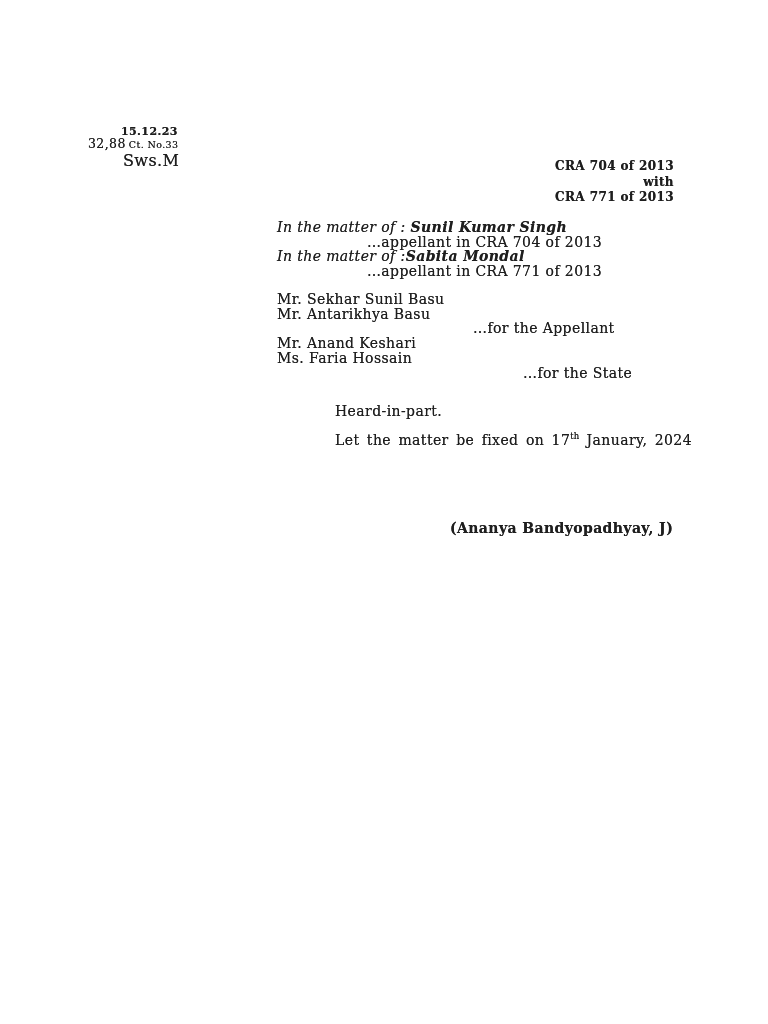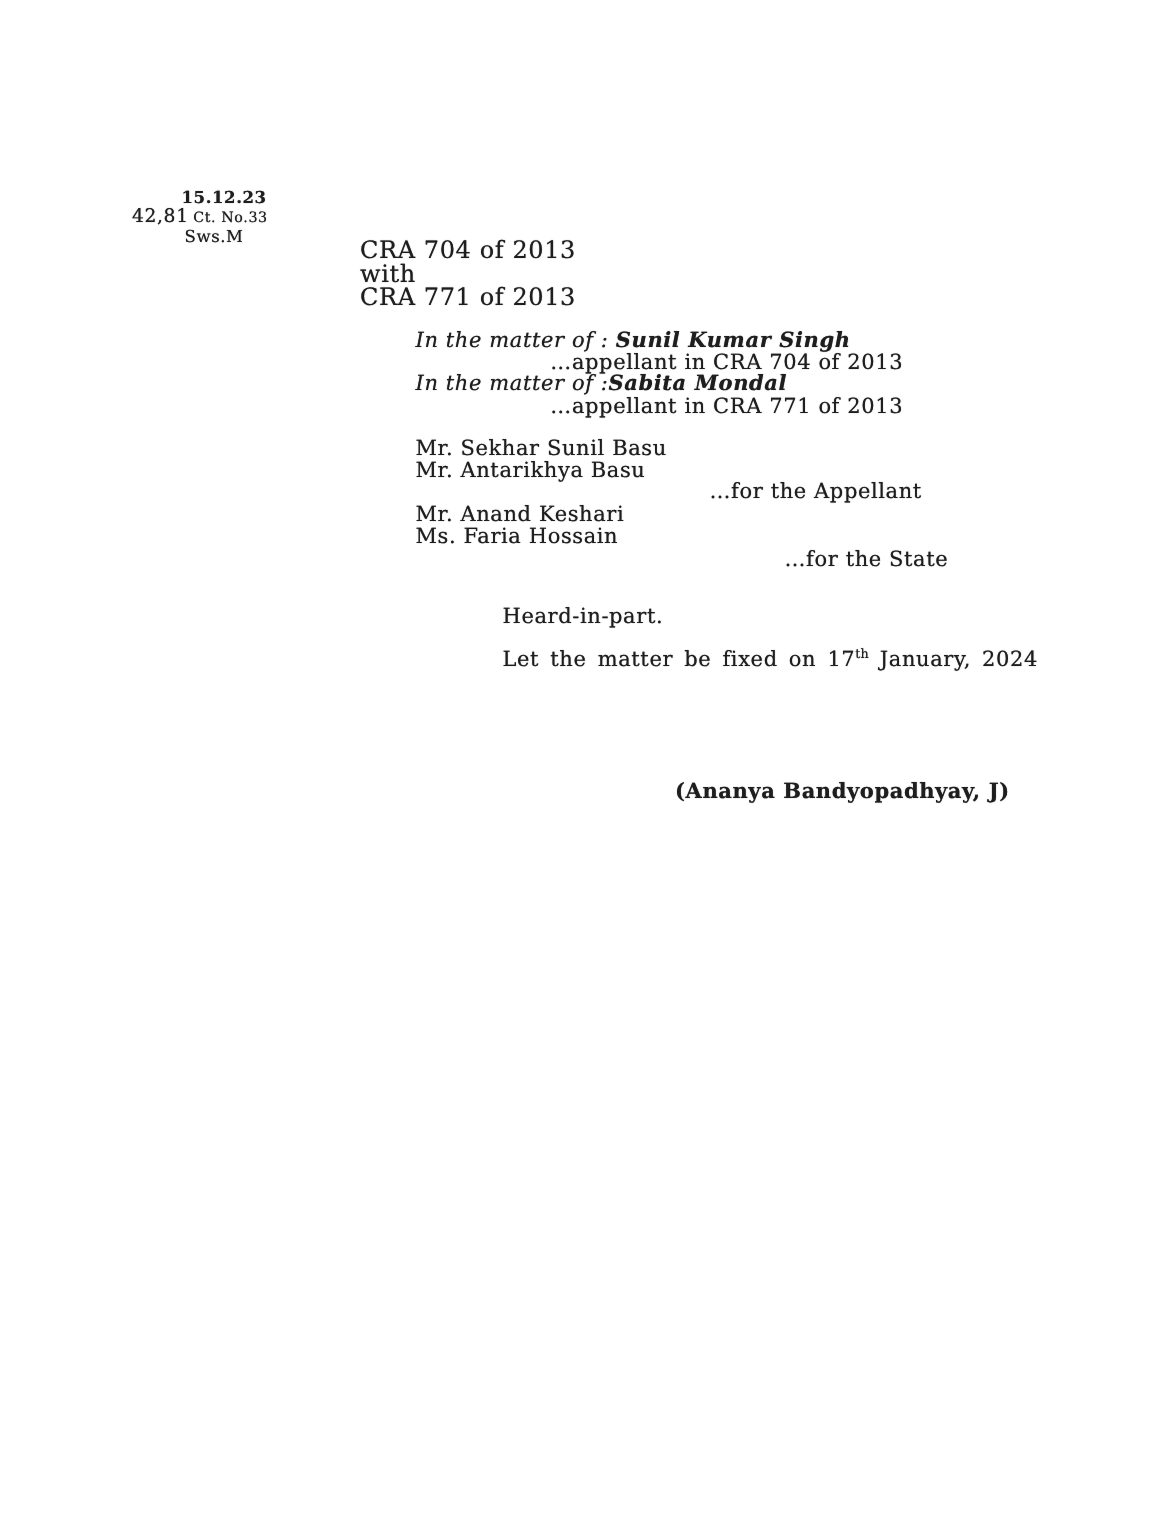--- a/index.html
+++ b/index.html
@@ -14,27 +14,27 @@
     color: #1e1e1e;
     letter-spacing: 0.4px;
     text-shadow: 0 0 0.6px rgba(20,20,20,0.75);
   }
   .abs { position: absolute; }
 
   
   .meta-date   { left: 121px; top: 125px; font-size: 11px; font-weight: bold; }
   .meta-line2  { left: 88px;  top: 136px; font-size: 12.5px; white-space: nowrap; }
   .meta-court  { font-size: 9.5px; margin-left: 3px; }
-  .meta-init   { left: 123px; top: 151px; font-size: 11px; }
+  .meta-init   { left: 123px; top: 151px; font-size: 16px; }
 
   
   .cause-title {
     left: 240px; top: 159px; width: 434px;
-    text-align: left;
-    font-size: 16px; font-weight: normal;
+    text-align: right;
+    font-size: 12px; font-weight: bold;
     line-height: 15.6px;
     white-space: nowrap;
   }
 
   
   .matter-block {
     left: 277px; top: 220px; width: 415px;
     font-size: 14px; line-height: 14.7px;
     white-space: nowrap;
   }
@@ -77,21 +77,21 @@
     font-size: 14px; font-weight: bold;
     white-space: nowrap;
   }
 </style>
 </head>
 <body>
 
 <div class="screen">
 
   <div class="abs meta-date">15.12.23</div>
-  <div class="abs meta-line2"><span>42,81</span><span class="meta-court">Ct. No.33</span></div>
+  <div class="abs meta-line2"><span>32,88</span><span class="meta-court">Ct. No.33</span></div>
   <div class="abs meta-init">Sws.M</div>
 
   <div class="abs cause-title">
     <div>CRA 704 of 2013</div>
     <div>with</div>
     <div>CRA 771 of 2013</div>
   </div>
 
   <div class="abs matter-block">
     <div><span class="matter-prefix">In the matter of : </span><span class="matter-name">Sunil Kumar Singh</span></div>

